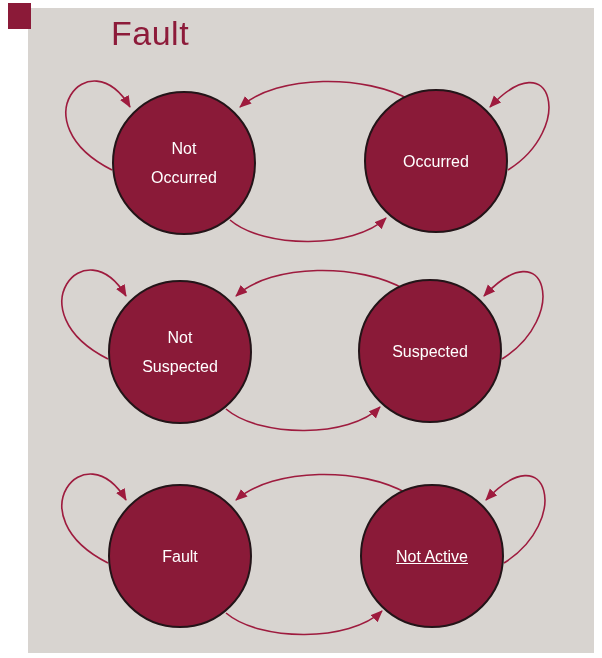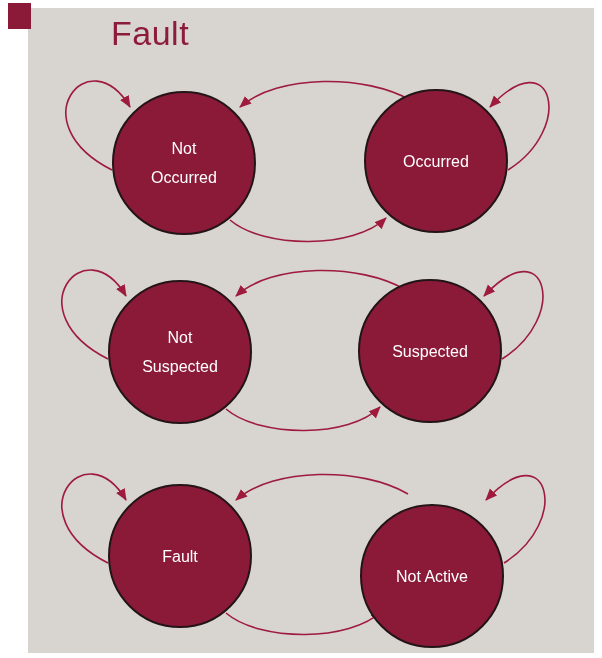--- a/index.html
+++ b/index.html
@@ -117,16 +117,16 @@
 </div>
 <div class="state" style="left:358px;top:279px;">
   <span>Suspected</span>
 
 </div>
 
 <div class="state" style="left:108px;top:484px;">
   <span>Fault</span>
 
 </div>
-<div class="state" style="left:360px;top:504px;">
+<div class="state" style="left:360px;top:484px;text-decoration:underline;">
   <span>Not Active</span>
 
 </div>
 
 </body></html>

